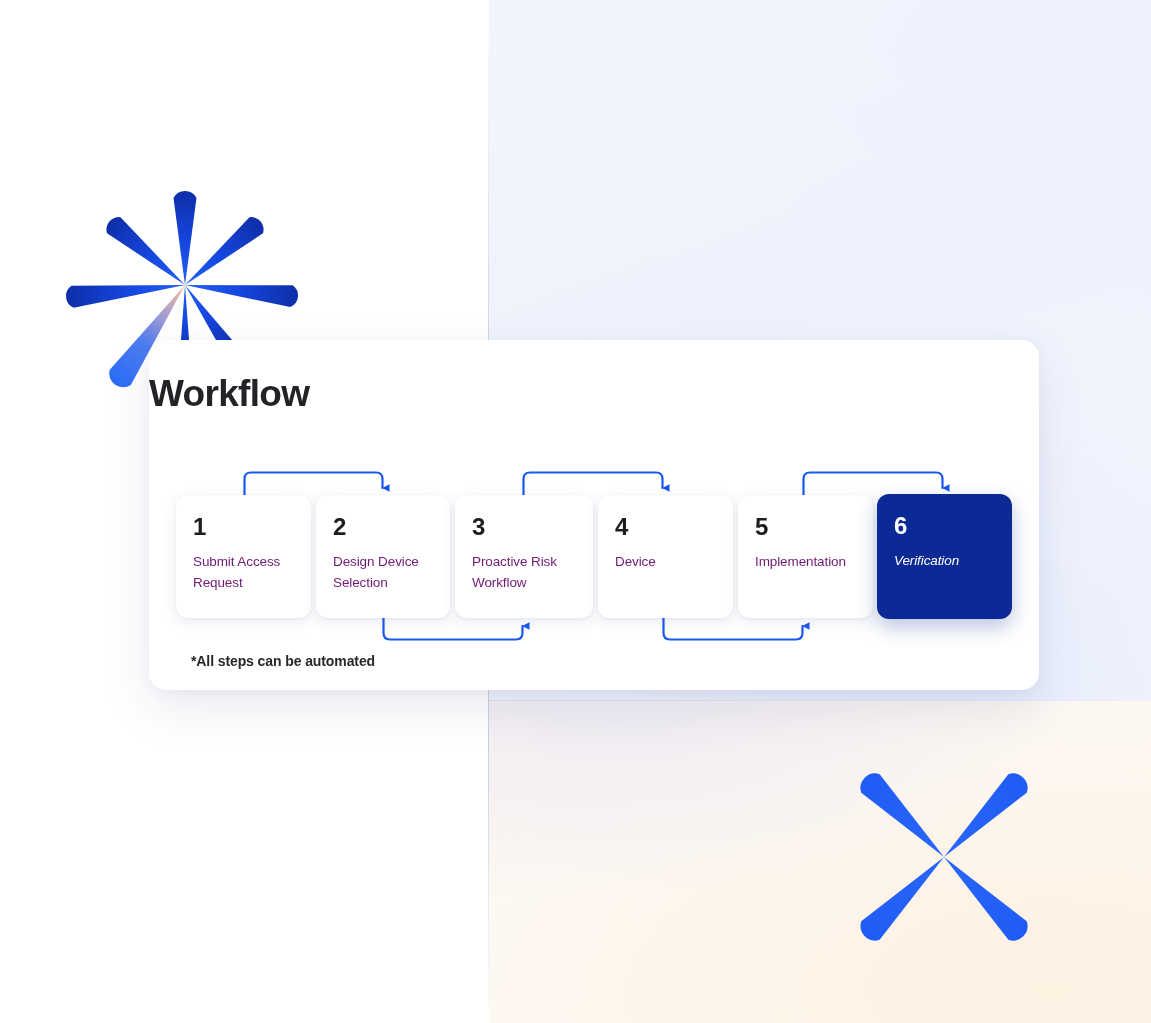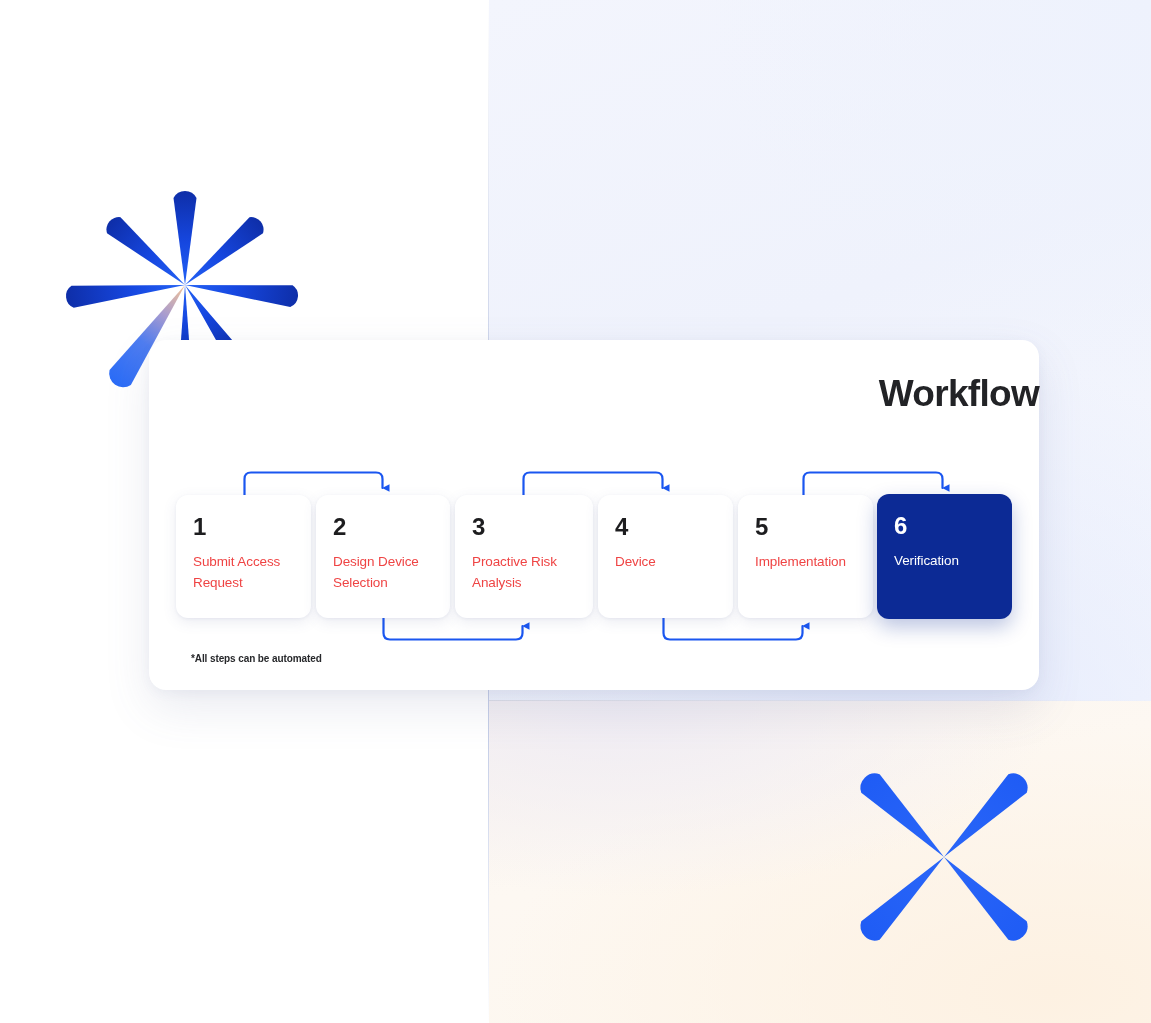--- a/index.html
+++ b/index.html
@@ -33,53 +33,53 @@
   #burst{position:absolute;left:-10px;top:80px;width:400px;height:350px;z-index:1;pointer-events:none;}
   #xmark{position:absolute;left:828px;top:735px;width:232px;height:236px;z-index:1;pointer-events:none;}
 
   
   #panel{
     position:absolute;left:149px;top:340px;width:890px;height:350px;
     background:#ffffff;border-radius:17px;z-index:5;
     box-shadow:0 18px 46px rgba(89,102,150,.13), 0 3px 12px rgba(89,102,150,.06);
   }
   #panel-title{
-    position:absolute;left:0;right:0;top:33px;text-align:right;
+    position:absolute;left:0;right:0;top:33px;text-align:left;
     font-size:37px;font-weight:700;color:#222326;letter-spacing:-.7px;
   }
 
   
   #steps{position:absolute;left:27px;top:155px;width:836px;height:124px;}
   .step{
     position:absolute;top:0;height:123px;
     background:#ffffff;border-radius:12px;
     box-shadow:0 4px 14px rgba(75,90,140,.115), 0 1px 3px rgba(75,90,140,.07);
     padding:20px 17px 0 17px;box-sizing:border-box;
   }
   .step .num{font-size:24px;font-weight:700;color:#1d1d1f;line-height:1;letter-spacing:-.3px;}
-  .step .lbl{margin-top:13px;font-size:13.5px;font-weight:500;color:#ef4444;line-height:1.52;letter-spacing:-.1px;}
+  .step .lbl{margin-top:13px;font-size:13.5px;font-weight:500;color:#701a75;line-height:1.52;letter-spacing:-.1px;}
   .step.active{
     background:#0c2a95;box-shadow:0 8px 20px rgba(12,42,149,.28);
     top:-1px;height:125px;
   }
   .step.active .num,.step.active .lbl{color:#ffffff;}
   .step.active .num{font-weight:600;}
-  .step.active .lbl{font-weight:500;}
+  .step.active .lbl{font-weight:500;font-style:italic;}
 
   #s1{left:0px;width:135px;}
   #s2{left:140px;width:134px;}
   #s3{left:279px;width:138px;}
   #s4{left:422px;width:135px;}
   #s5{left:562px;width:135px;}
   #s6{left:701px;width:135px;}
 
   #arrows{position:absolute;left:0;top:0;width:890px;height:350px;overflow:visible;}
   #footnote{
     position:absolute;left:42px;top:313px;
-    font-size:10px;font-weight:700;color:#27282b;letter-spacing:-.1px;
+    font-size:14px;font-weight:700;color:#27282b;letter-spacing:-.1px;
   }
 </style>
 </head>
 <body>
 
 <div id="bg">
   <div class="q" id="q-tl"></div>
   <div class="q" id="q-tr"></div>
   <div class="q" id="q-bl"></div>
   <div class="q" id="q-br"></div>
@@ -190,21 +190,21 @@
     <div class="step" id="s1">
       <div class="num">1</div>
       <div class="lbl">Submit Access Request</div>
     </div>
     <div class="step" id="s2">
       <div class="num">2</div>
       <div class="lbl">Design Device Selection</div>
     </div>
     <div class="step" id="s3">
       <div class="num">3</div>
-      <div class="lbl">Proactive Risk Analysis</div>
+      <div class="lbl">Proactive Risk Workflow</div>
     </div>
     <div class="step" id="s4">
       <div class="num">4</div>
       <div class="lbl">Device</div>
     </div>
     <div class="step" id="s5">
       <div class="num">5</div>
       <div class="lbl">Implementation</div>
     </div>
     <div class="step active" id="s6">

